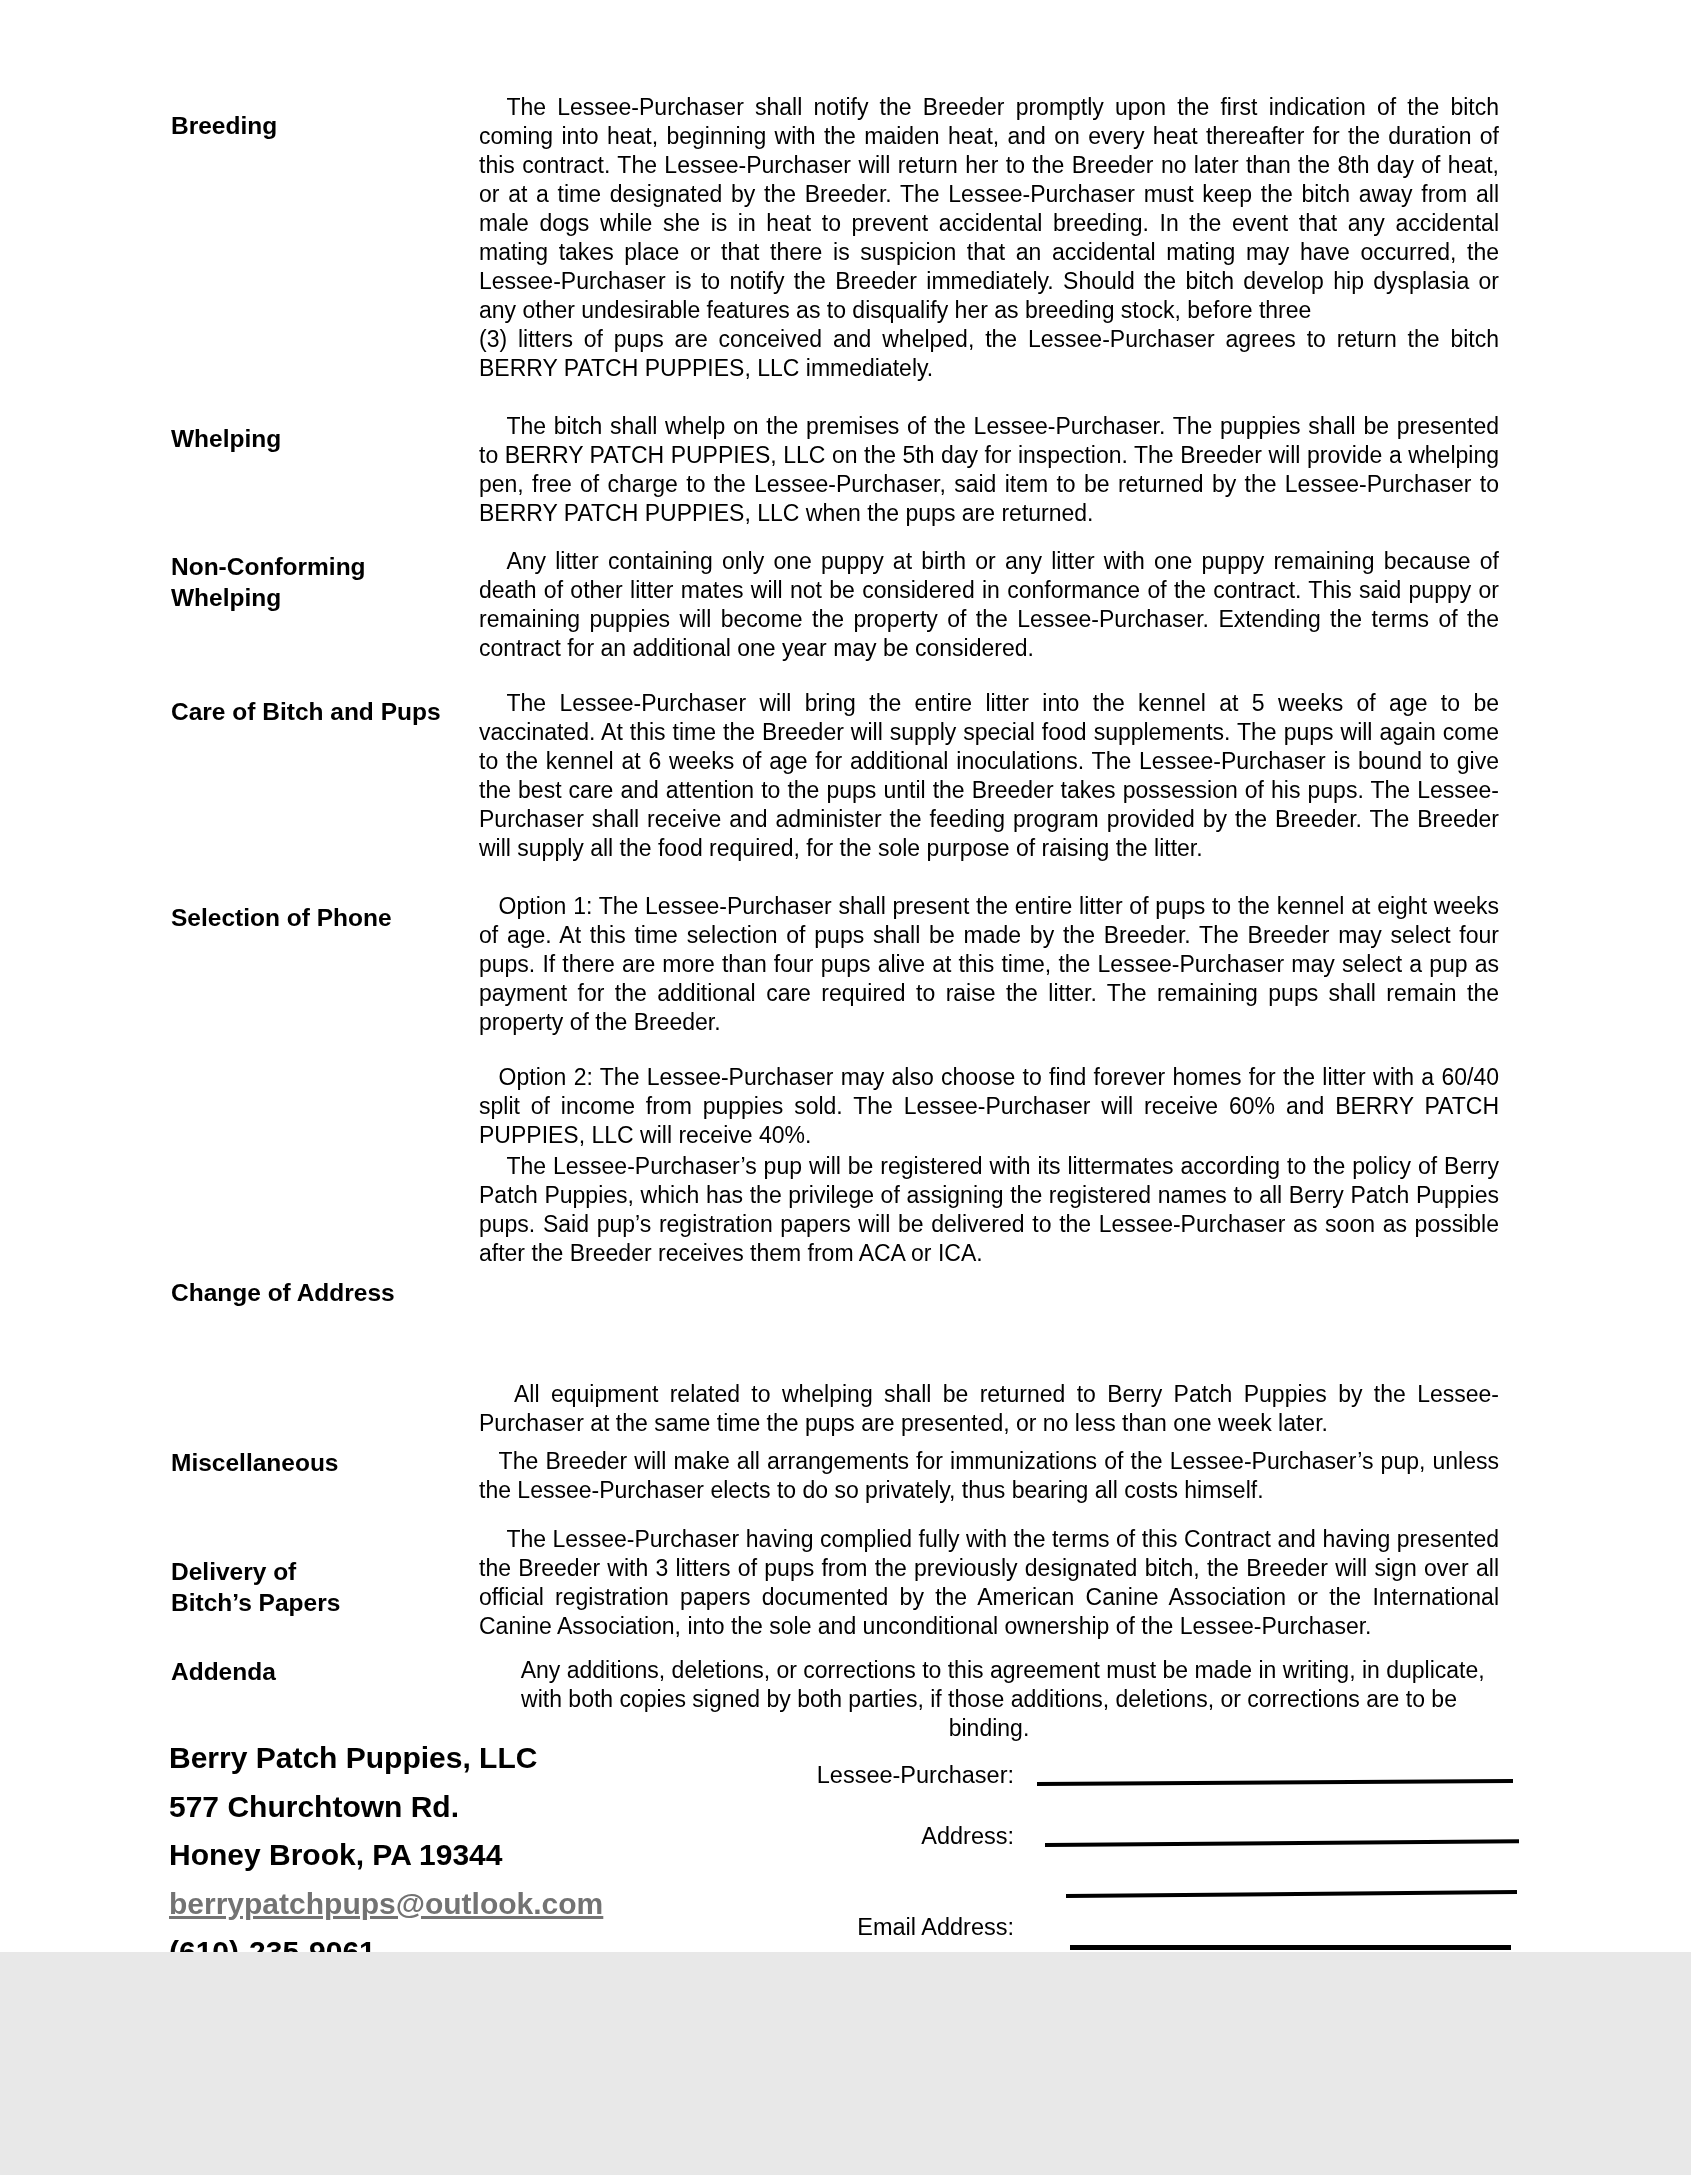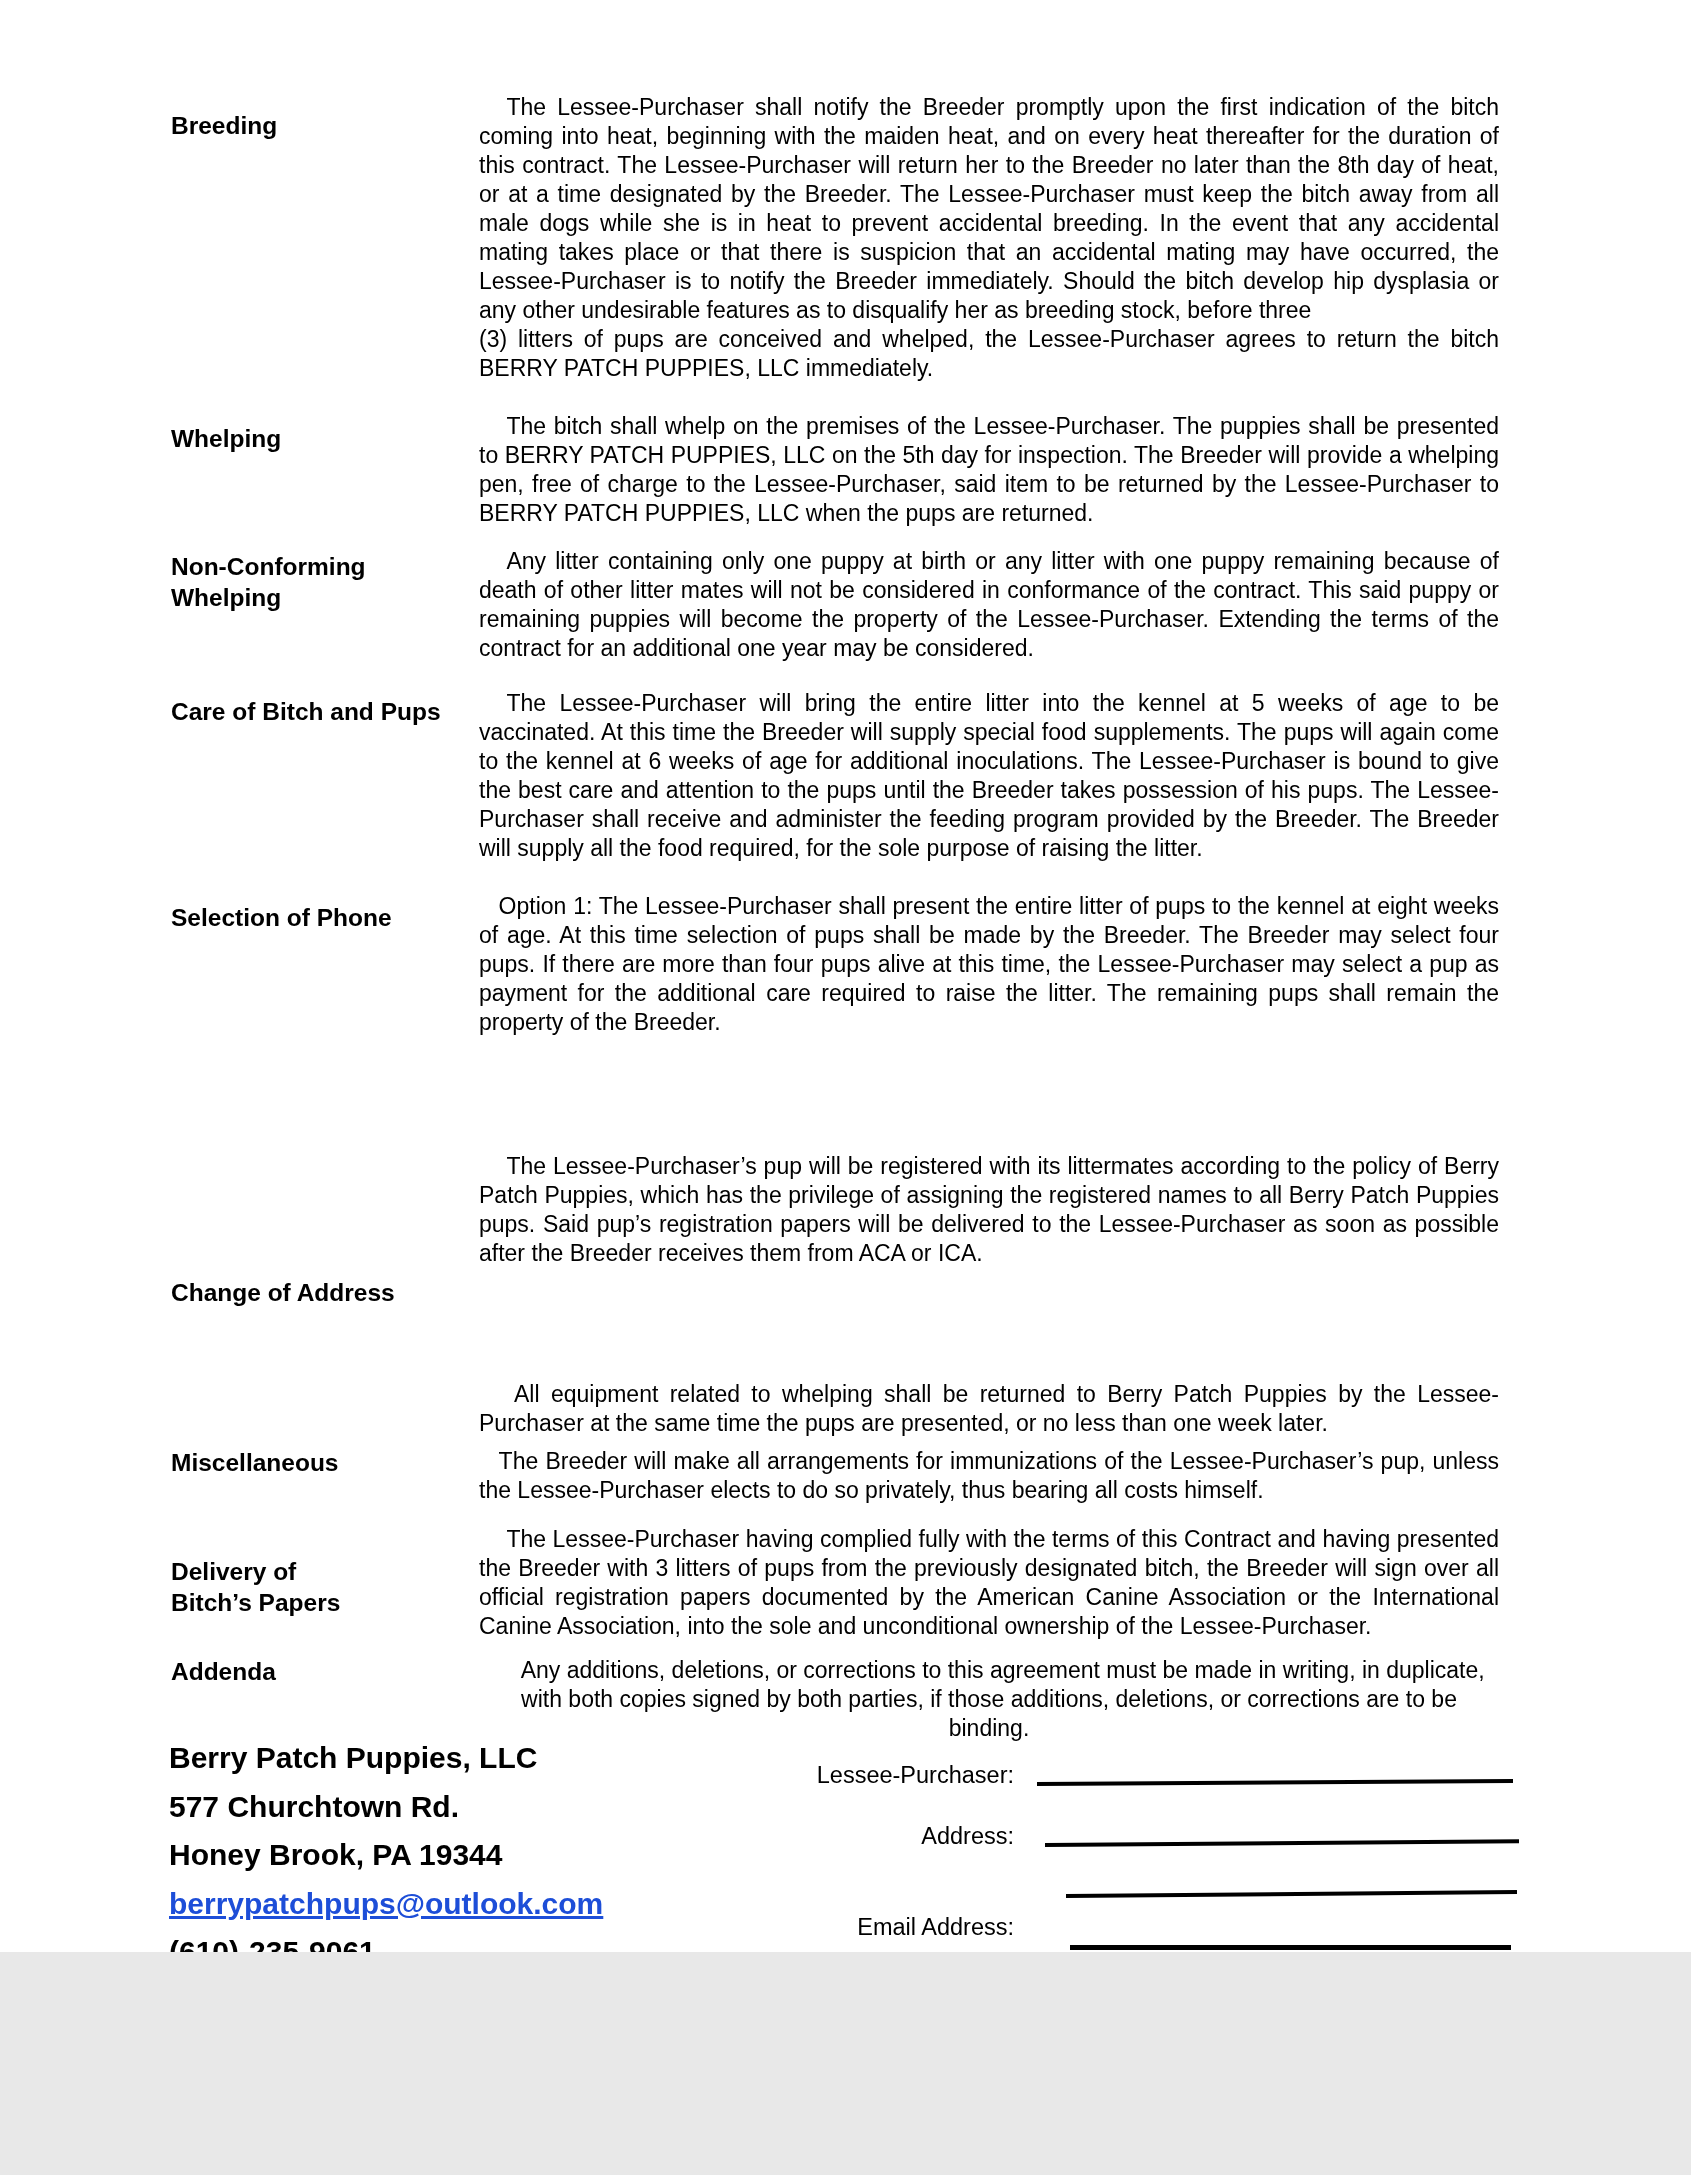--- a/index.html
+++ b/index.html
@@ -24,21 +24,21 @@
     text-indent:27.4px;
   }
   .para.left{text-align:center;}
   .para.small-indent{text-indent:19.6px;}
   .para.big-indent{text-indent:35px;}
   .company{
     position:absolute;left:169px;top:1743px;
     font-weight:700;font-size:30px;line-height:29px;
   }
   .company > div{margin-bottom:19.6px;}
-  .email-link{color:#1d4ed8;text-decoration:underline;font-weight:700;}
+  .email-link{color:#737373;text-decoration:underline;font-weight:700;}
   .form-label{
     position:absolute;left:686px;width:328px;text-align:right;
     font-size:23.5px;line-height:27.4px;
   }
   .rule{
     position:absolute;height:3.9px;background:#000;
     transform-origin:left center;
   }
   .sig-label{
     position:absolute;font-size:22px;line-height:27.4px;
@@ -60,20 +60,21 @@
   <div class="lbl" style="top:1556px">Delivery of
 Bitch’s Papers</div>
   <div class="lbl" style="top:1656px">Addenda</div>
 
   <div class="para" style="top:93px">The Lessee-Purchaser shall notify the Breeder promptly upon the first indication of the bitch  coming into heat, beginning with the maiden heat, and on every heat thereafter for the duration of this contract. The Lessee-Purchaser will return her to the Breeder no later than the 8th day of heat, or at a time designated by the Breeder. The Lessee-Purchaser must keep the bitch away from all male dogs while she is in heat to prevent accidental breeding. In the event that any accidental mating takes place or that there is suspicion that an accidental mating may have occurred, the Lessee-Purchaser is to notify the Breeder immediately. Should the bitch develop hip dysplasia or any other undesirable features as to disqualify her as breeding stock, before three
 (3) litters of pups are conceived and whelped, the Lessee-Purchaser agrees to return the bitch BERRY PATCH PUPPIES, LLC immediately.</div>
   <div class="para" style="top:412px">The bitch shall whelp on the premises of the Lessee-Purchaser. The puppies shall be presented to BERRY PATCH PUPPIES, LLC on the 5th day for inspection. The Breeder will provide a whelping pen, free of charge to the Lessee-Purchaser, said item to be returned by the Lessee-Purchaser to BERRY PATCH PUPPIES, LLC when the pups are returned.</div>
   <div class="para" style="top:547px">Any litter containing only one puppy at birth or any litter with one puppy remaining because of  death of other litter mates will not be considered in conformance of the contract. This said puppy or remaining puppies will become the property of the Lessee-Purchaser. Extending the terms of the contract for an additional one year may be considered.</div>
   <div class="para" style="top:689px">The Lessee-Purchaser will bring the entire litter into the kennel at 5 weeks of age to be vaccinated. At this time the Breeder will supply special food supplements. The pups will again come to the kennel at 6 weeks of age for additional inoculations. The Lessee-Purchaser is bound to give the best care and attention to the pups until the Breeder takes possession of his pups. The Lessee-Purchaser shall receive and administer the feeding program provided by the Breeder. The Breeder will supply all the food required, for the sole purpose of raising the litter.</div>
   <div class="para small-indent" style="top:892px">Option 1: The Lessee-Purchaser shall present the entire litter of pups to the kennel at eight weeks of age. At this time selection of pups shall be made by the Breeder. The Breeder may select four pups. If there are more than four pups alive at this time, the Lessee-Purchaser may select a pup as payment for the additional care required to raise the litter. The remaining pups shall remain the property of the Breeder.</div>
+  <div class="para small-indent" style="top:1063px">Option 2: The Lessee-Purchaser may also choose to find forever homes for the litter with a 60/40 split of income from puppies sold. The Lessee-Purchaser will receive 60% and BERRY PATCH PUPPIES, LLC will receive 40%.</div>
   <div class="para" style="top:1152px">The Lessee-Purchaser’s pup will be registered with its littermates according to the policy of Berry Patch Puppies, which has the privilege of assigning the registered names to all Berry Patch Puppies pups. Said pup’s registration papers will be delivered to the Lessee-Purchaser as soon as possible after the Breeder receives them from ACA or ICA.</div>
   <div class="para big-indent" style="top:1380px">All equipment related to whelping shall be returned to Berry Patch Puppies by the Lessee-  Purchaser at the same time the pups are presented, or no less than one week later.</div>
   <div class="para small-indent" style="top:1447px">The Breeder will make all arrangements for immunizations of the Lessee-Purchaser’s pup, unless  the Lessee-Purchaser elects to do so privately, thus bearing all costs himself.</div>
   <div class="para" style="top:1525px">The Lessee-Purchaser having complied fully with the terms of this Contract and having presented  the Breeder with 3 litters of pups from the previously designated bitch, the Breeder will sign over all official registration papers documented by the American Canine Association or the International Canine Association, into the sole and unconditional ownership of the Lessee-Purchaser.</div>
   <div class="para left" style="top:1656px">Any additions, deletions, or corrections to this agreement must be made in writing, in duplicate,
 with both copies signed by both parties, if those additions, deletions, or corrections are to be binding.</div>
 
   <div class="company">
     <div>Berry Patch Puppies, LLC</div>
     <div>577 Churchtown  Rd.</div>

